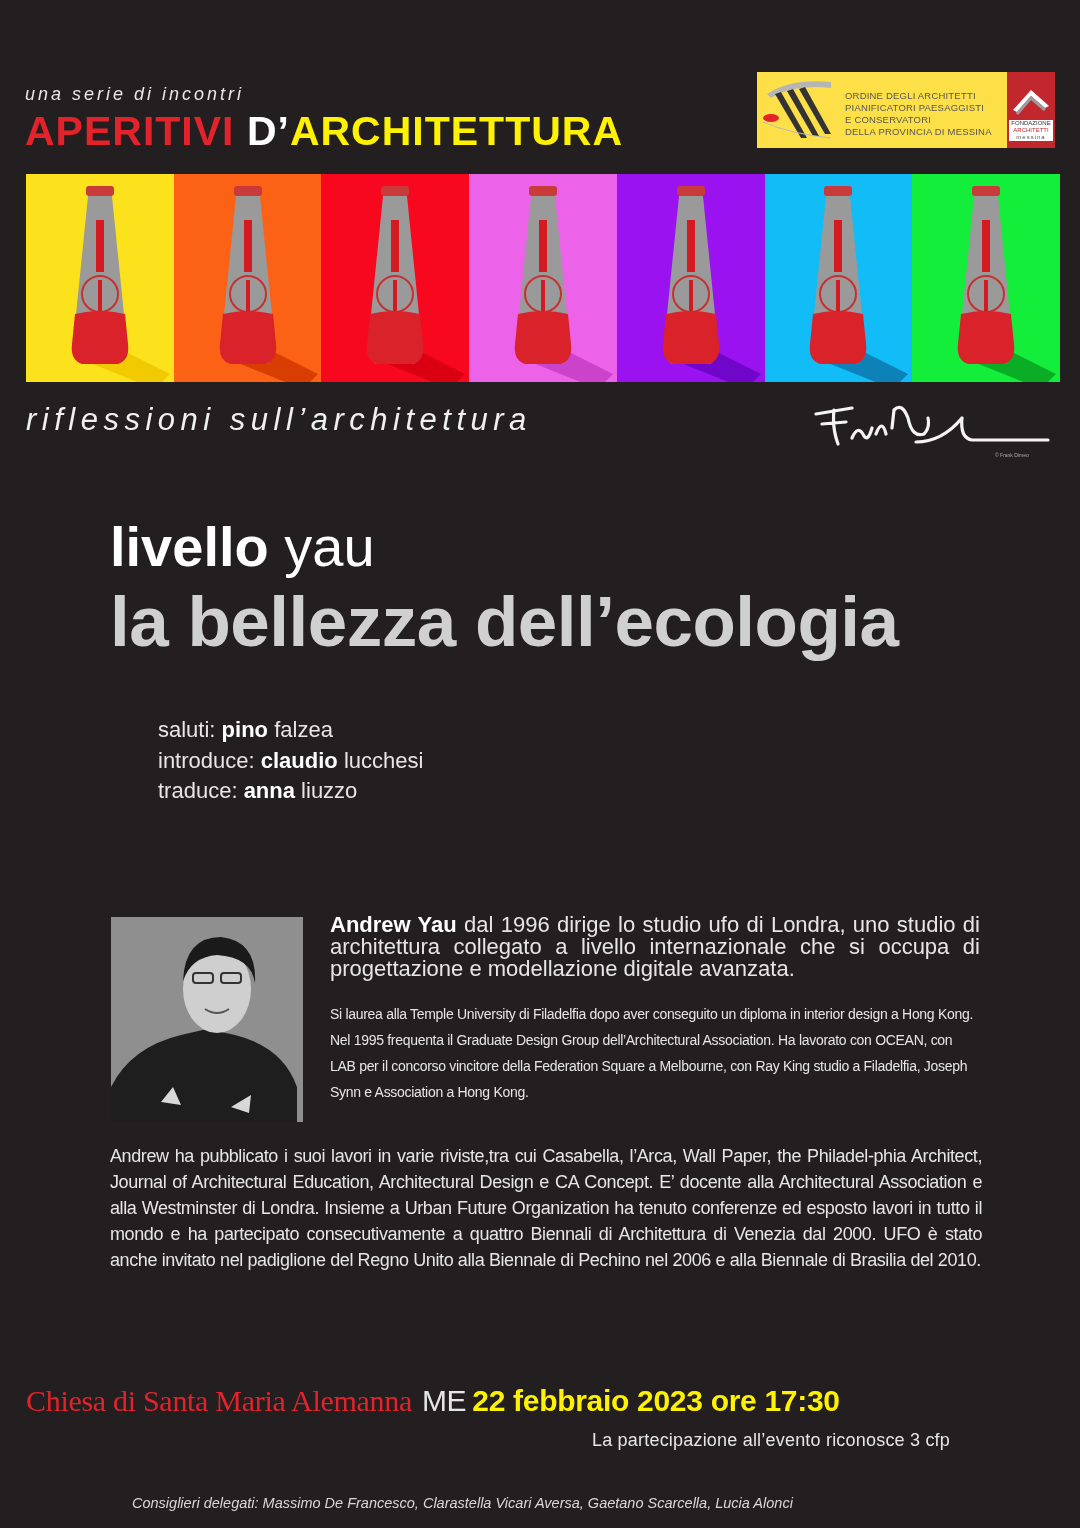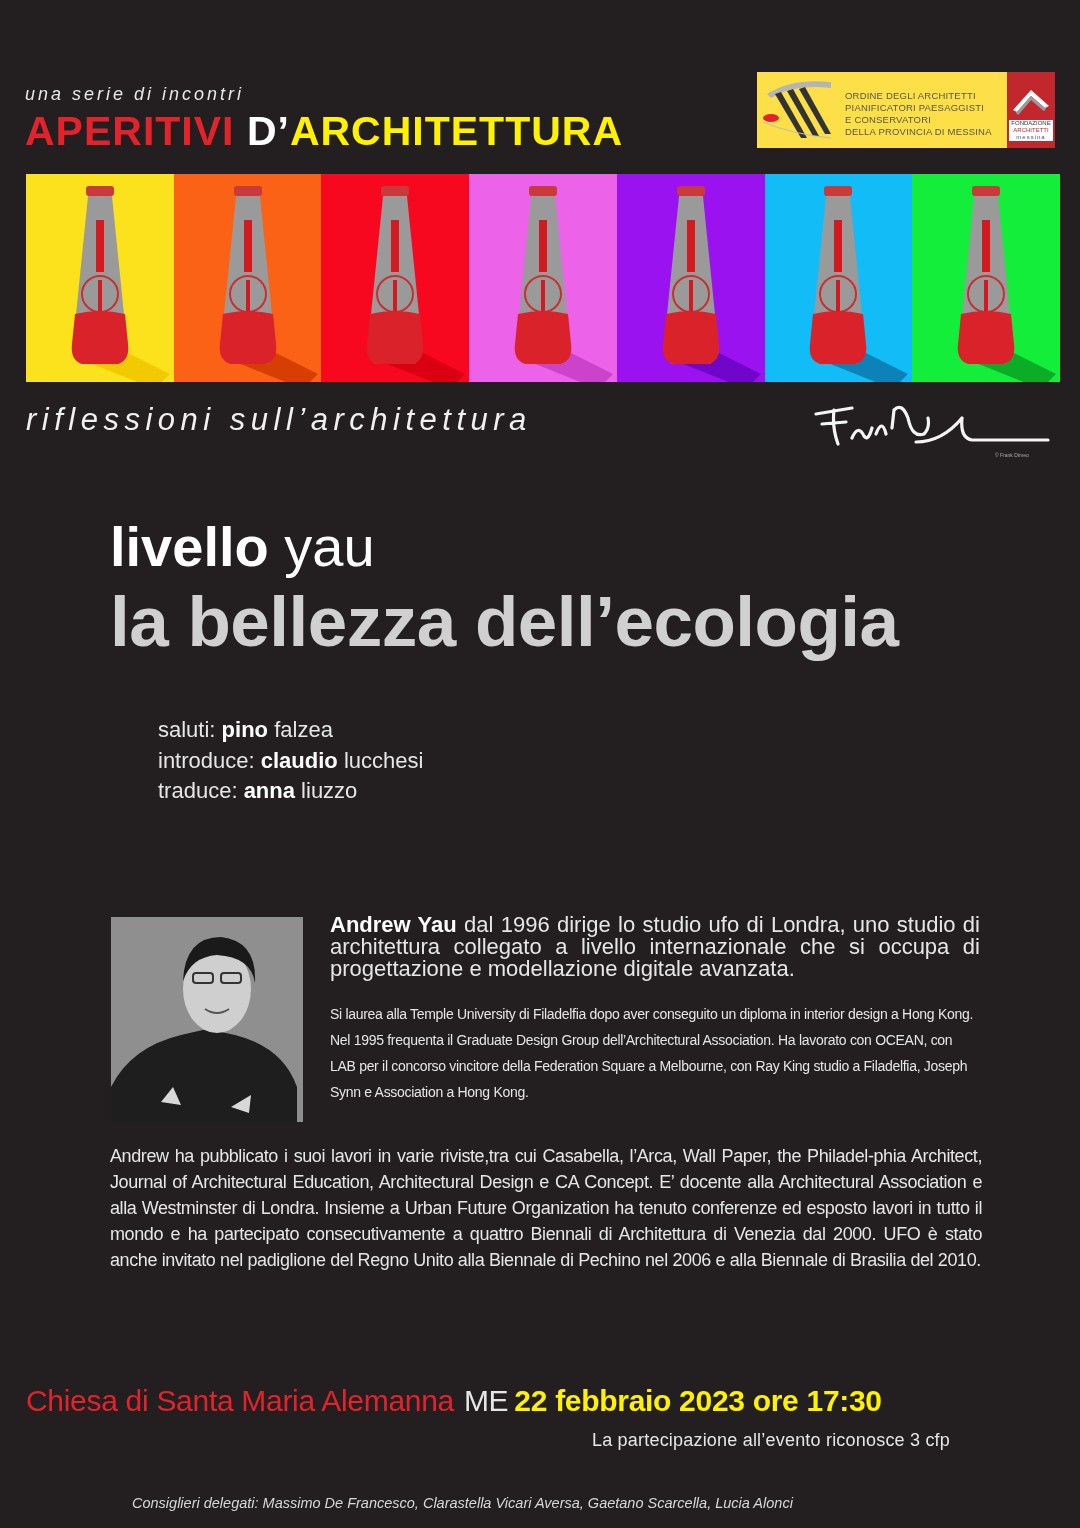--- a/index.html
+++ b/index.html
@@ -22,21 +22,21 @@
   .speaker b { font-weight:bold; }
   .talk { left:110px; top:582px; font-size:71px; color:#d0d0d0; font-weight:bold; letter-spacing:-0.5px; line-height:80px; }
   .credits { left:110px; top:715px; font-size:22px; line-height:30.5px; color:#e6e6e6;margin-left:48px; }
   .credits b { font-weight:bold; color:#ffffff; }
   .photo { left:111px; top:917px; width:192px; height:205px; background:#8d8d8d; overflow:hidden; }
   .bio1 { left:330px; top:914px; width:650px; font-size:22px; line-height:22px; text-align:justify; color:#e6e6e6; }
   .bio1 b { color:#fff; }
   .bio2 { left:330px; top:1001px; width:650px; font-size:14px; line-height:26px; color:#e6e6e6; letter-spacing:-0.3px; }
   .bio3 { left:110px; top:1143px; width:872px; font-size:18px; line-height:26px; color:#e6e6e6; letter-spacing:-0.4px; text-align:justify; }
   .venue { left:26px; top:1384px; font-size:30px; white-space:nowrap; letter-spacing:-0.3px; }
-  .venue .v-red { color:#e3232b; } .venue .v-white { color:#e6e6e6; margin-left:10px; } .venue .v-yellow { color:#fff200; font-weight:bold; margin-left:6px; }
+  .venue .v-red { color:#e3232b;font-family:Liberation Serif, serif; } .venue .v-white { color:#e6e6e6; margin-left:10px; } .venue .v-yellow { color:#fff200; font-weight:bold; margin-left:6px; }
   .cfp { left:592px; top:1430px; font-size:18px; color:#e6e6e6; letter-spacing:0.2px; }
   .footer { left:132px; top:1495px; font-size:14.5px; font-style:italic; color:#d8d8d8; white-space:nowrap; }
 </style>
 </head>
 <body>
 
 <div class="abs series">una serie di incontri</div>
 <div class="abs title">
   <span class="t-red">APERITIVI</span>
   <span class="t-white">D’</span><span class="t-yellow">ARCHITETTURA</span>

